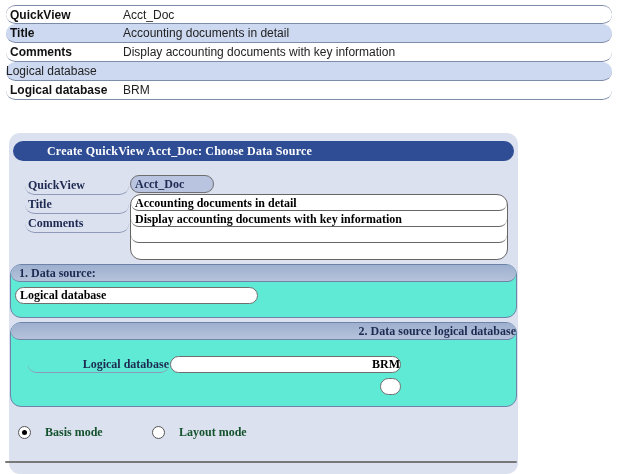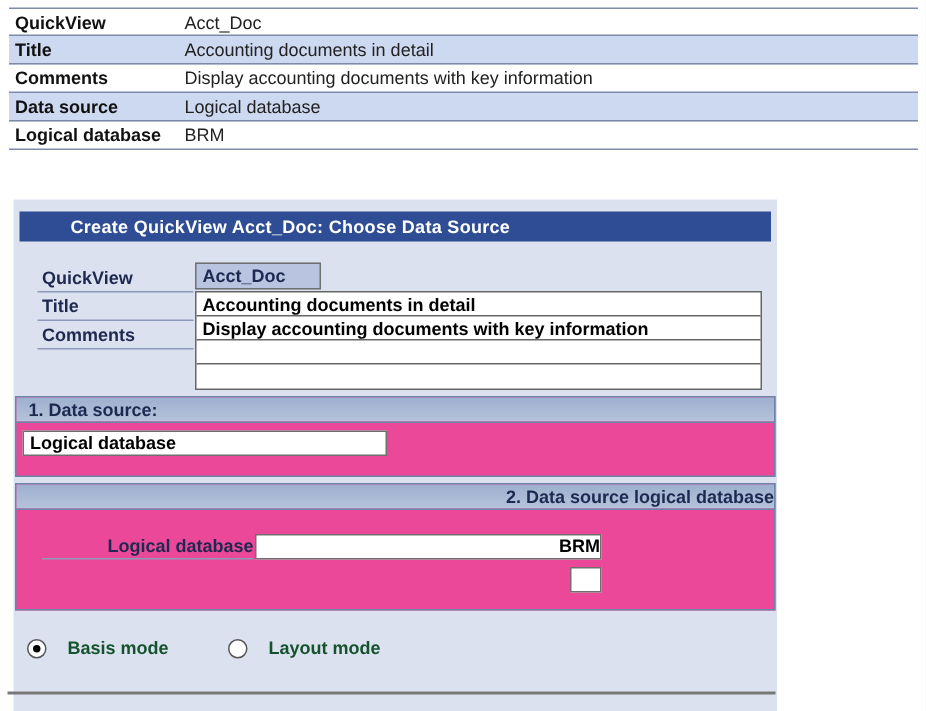--- a/index.html
+++ b/index.html
@@ -1,15 +1,15 @@
 <!DOCTYPE html>
 <html><head>
 <meta charset="utf-8">
 <style>
-  * { margin:0; padding:0; box-sizing:border-box; }
+  * { margin:0; padding:0; box-sizing:border-box;border-radius:11px; }
   html,body { background:#fff; }
   #page {
     position:relative; width:617px; height:474px; background:#ffffff;
     font-family:"Liberation Sans", sans-serif; overflow:hidden;
   }
 
   
   #summary { position:absolute; left:6px; top:5px; width:606px; }
   .sum-row {
     display:flex; align-items:center; height:19px;
@@ -17,20 +17,21 @@
   }
   .sum-row:first-child { border-top:1px solid #7d8aa8; }
   .sum-row.alt { background:#cdd9f0; }
   .sum-label { width:117px; padding-left:4px; font-weight:bold; color:#111; }
   .sum-value { color:#222; }
 
   
   #dialog {
     position:absolute; left:9px; top:133px; width:509px; height:341px;
     background:#dce1ef;
+    font-family:Liberation Serif, serif;
   }
   #dialog-titlebar {
     position:absolute; left:4px; top:8px; width:501px; height:20px;
     background:#2e4d94; color:#ffffff; font-weight:bold; font-size:12px;
     line-height:20px; padding-left:34px; letter-spacing:0.2px;
   }
 
   .fld-label {
     position:absolute; left:16px; width:104px; height:19px;
     border-bottom:1px solid #8d99b8; font-weight:bold; color:#1d2950;
@@ -47,21 +48,21 @@
   }
   .grid-row {
     height:16px; border-bottom:1px solid #666; line-height:16px;
     padding-left:4px; font-weight:bold; font-size:12px; color:#000;
     overflow:hidden; white-space:nowrap;
   }
   .grid-row:last-child { border-bottom:none; }
 
   .section-box {
     position:absolute; left:1px; width:507px;
-    border:1px solid #6f83a8; background:#ec4899;
+    border:1px solid #6f83a8; background:#5eead4;
   }
   #section1 { top:131px; height:54px; }
   #section2 { top:189px; height:85px;text-align:right; }
   .section-header {
     height:17px; background:linear-gradient(#9db0cf,#b6c2da);
     border-bottom:1px solid #6f83a8; font-weight:bold; color:#1d2950;
     font-size:12px; line-height:17px; padding-left:8px;
   }
   .box-input {
     position:absolute; background:#fff; border:1px solid #6f6f6f;
@@ -117,21 +118,20 @@
     </div>
     <div class="sum-row alt">
       <div class="sum-label">Title</div>
       <div class="sum-value">Accounting documents in detail</div>
     </div>
     <div class="sum-row">
       <div class="sum-label">Comments</div>
       <div class="sum-value">Display accounting documents with key information</div>
     </div>
     <div class="sum-row alt">
-      <div class="sum-label">Data source</div>
       <div class="sum-value">Logical database</div>
     </div>
     <div class="sum-row">
       <div class="sum-label">Logical database</div>
       <div class="sum-value">BRM</div>
     </div>
   </div>
 
   <div id="watermark">Jeong Choi</div>
 

